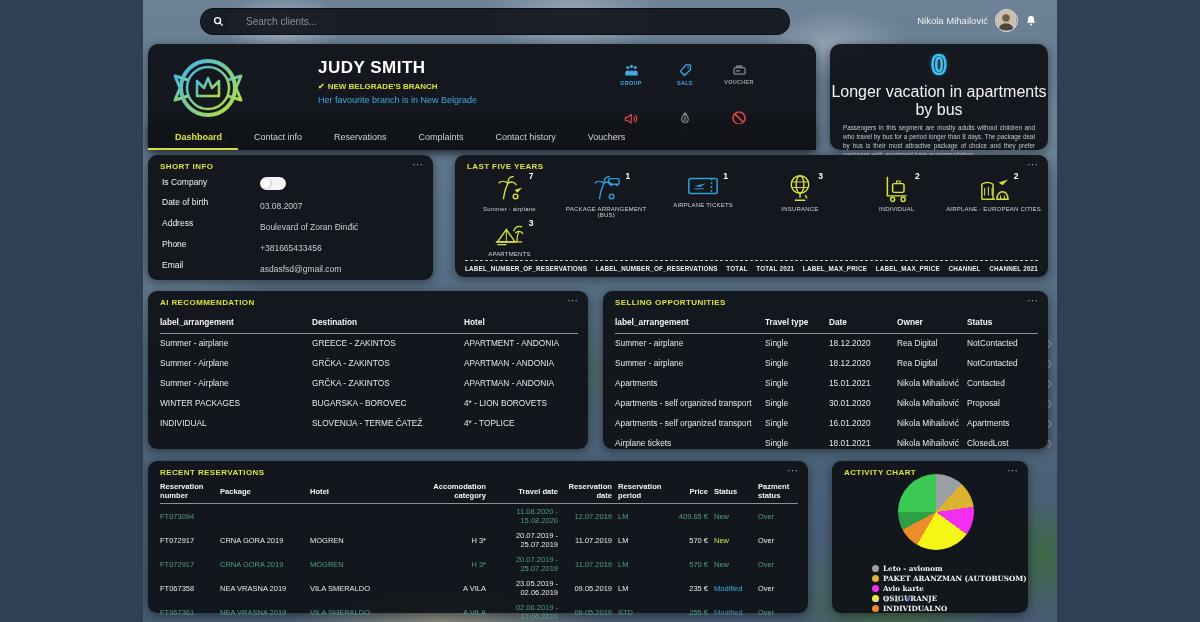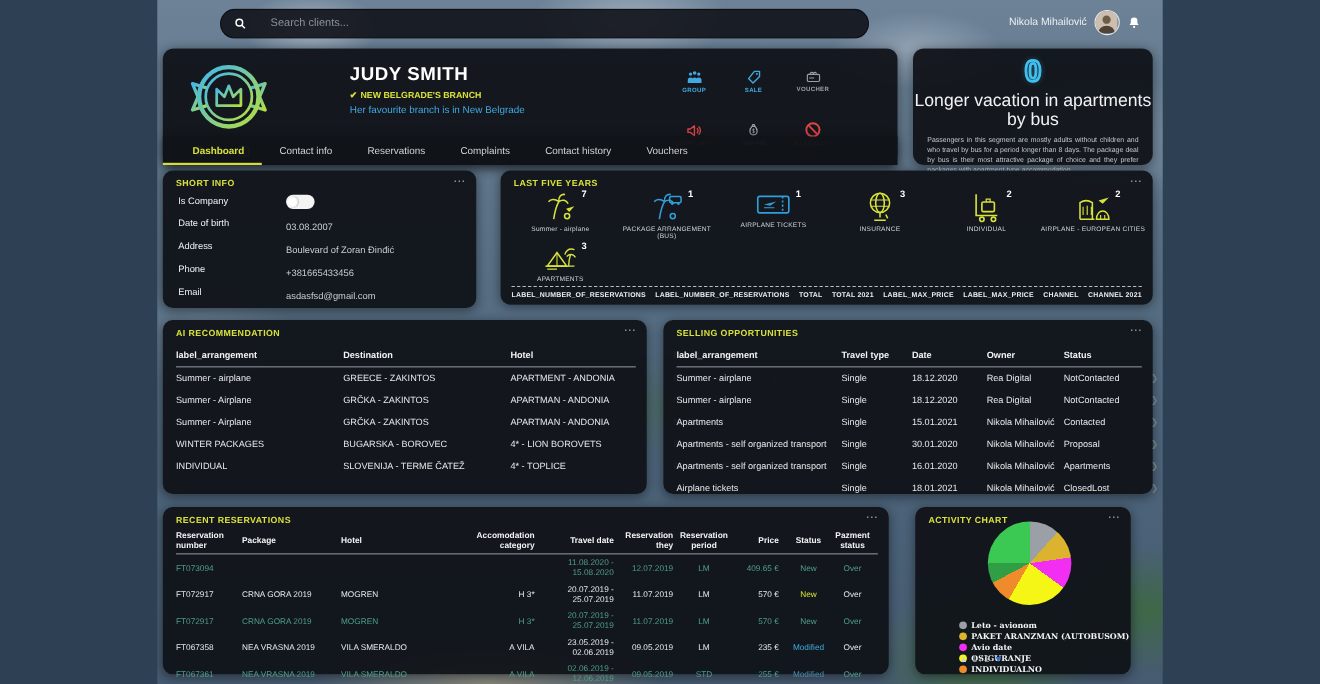--- a/index.html
+++ b/index.html
@@ -101,21 +101,21 @@
   .ai-rec .trow{grid-template-columns:152px 152px 148px 86px 12px;}
   .selling{left:460px;top:291px;width:445px;height:158px;}
   .selling .trow{grid-template-columns:150px 64px 68px 70px 76px 12px;}
 
   .recent{left:5px;top:461px;width:660px;height:152px;}
   .recent .tbl{top:18px;}
   .recent .trow{grid-template-columns:60px 90px 96px 86px 72px 54px 46px 50px 44px 36px;}
   .recent .tc{font-size:7.5px;padding:3px 2px 3px 0;}
   .recent .thead .tc{font-size:7.6px;}
   .recent .tc.r{text-align:right;padding-right:6px;}
-  .recent .tc.c{text-align:center;}
+  .recent .tc.c{text-align:left;}
 
   
   .activity{left:689px;top:461px;width:196px;height:152px;}
   .pie{position:absolute;left:66px;top:13px;width:76px;height:76px;border-radius:50%;}
   .legend{position:absolute;left:40px;top:103px;}
   .leg-item{display:flex;align-items:center;gap:4px;margin-bottom:1px;}
   .leg-dot{width:7px;height:7px;border-radius:50%;flex:none;}
   .leg-label{font-family:"DejaVu Serif",serif;font-weight:bold;font-size:7.2px;color:#f2f3f5;}
   .pager{position:absolute;left:40px;bottom:9px;font-size:8px;color:#9aa0a6;
     display:flex;align-items:center;gap:4px;}
@@ -498,21 +498,21 @@
   <div class="panel recent">
     <div class="ptitle">RECENT RESERVATIONS</div>
     <div class="dots">⋯</div>
     <div class="tbl" id="recent-tbl">
         <div class="trow thead">
           <div class="tc">Reservation number</div>
           <div class="tc">Package</div>
           <div class="tc">Hotel</div>
           <div class="tc r">Accomodation category</div>
           <div class="tc r">Travel date</div>
-          <div class="tc r">Reservation they</div>
+          <div class="tc r">Reservation date</div>
           <div class="tc c">Reservation period</div>
           <div class="tc r">Price</div>
           <div class="tc c">Status</div>
           <div class="tc c">Pazment status</div>
         </div>
         <div class="trow">
           <div class="tc" style="color: rgb(79, 157, 135);">FT073094</div>
           <div class="tc" style="color: rgb(79, 157, 135);"></div>
           <div class="tc" style="color: rgb(79, 157, 135);"></div>
           <div class="tc r" style="color: rgb(79, 157, 135);"></div>
@@ -582,21 +582,21 @@
         <div class="leg-item">
           <span class="leg-dot" style="background: rgb(154, 160, 166);"></span>
           <span class="leg-label">Leto - avionom</span>
         </div>
         <div class="leg-item">
           <span class="leg-dot" style="background: rgb(220, 179, 46);"></span>
           <span class="leg-label">PAKET ARANZMAN (AUTOBUSOM)</span>
         </div>
         <div class="leg-item">
           <span class="leg-dot" style="background: rgb(243, 46, 243);"></span>
-          <span class="leg-label">Avio date</span>
+          <span class="leg-label">Avio karte</span>
         </div>
         <div class="leg-item">
           <span class="leg-dot" style="background: rgb(246, 246, 22);"></span>
           <span class="leg-label">OSIGURANJE</span>
         </div>
         <div class="leg-item">
           <span class="leg-dot" style="background: rgb(239, 139, 42);"></span>
           <span class="leg-label">INDIVIDUALNO</span>
         </div>
       </div>

